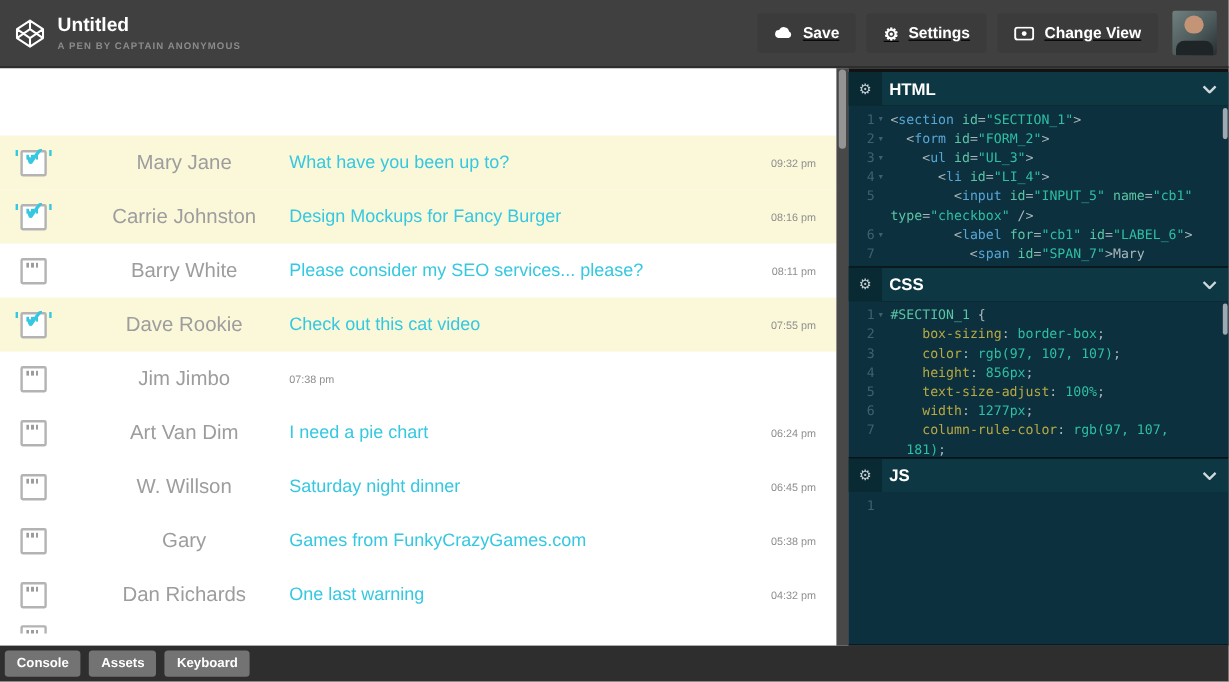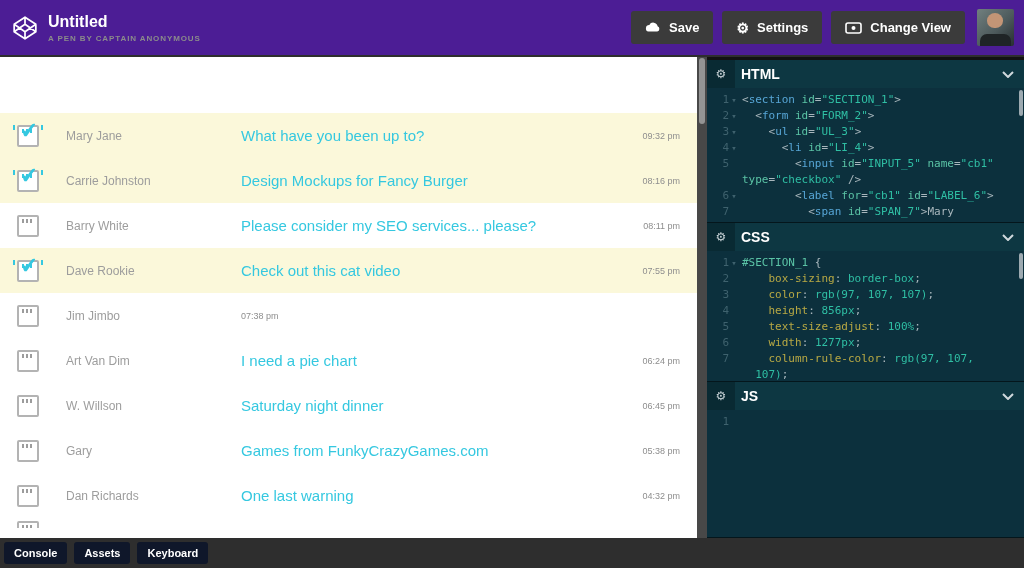--- a/index.html
+++ b/index.html
@@ -1,27 +1,27 @@
 <!DOCTYPE html>
 <html><head>
 <meta charset="utf-8">
 <style>
   * { margin:0; padding:0; box-sizing:border-box; }
   html,body { background:#555; }
   body { font-family:"Liberation Sans", sans-serif; }
   .app { position:relative; width:1024px; height:568px; background:#fff; overflow:hidden; }
 
   
-  .top-header { position:absolute; top:0; left:0; right:0; height:57px; background:#4c1d95;
+  .top-header { position:absolute; top:0; left:0; right:0; height:57px; background:#404040;
     display:flex; align-items:center; padding:0 10px; border-bottom:2px solid #2e2e2e; }
   .logo { display:flex; align-items:center; margin-left:2px; }
   .title-block { margin-left:10px; }
   .pen-title { color:#fff; font-size:16px; font-weight:bold; line-height:18px; }
   .pen-byline { color:#8b8b8b; font-size:8px; letter-spacing:0.9px; margin-top:3px; font-weight:bold;text-align:right; }
-  .header-actions { margin-left:auto; display:flex; align-items:center; gap:9px; }
+  .header-actions { margin-left:auto; display:flex; align-items:center; gap:9px;text-decoration:underline; }
   .hbtn { background:#3b3b3b; border:none; border-radius:3px; color:#fff; font-family:inherit;
     font-size:13px; font-weight:bold; padding:9px 14px; display:flex; align-items:center; gap:8px; cursor:pointer; }
   .hicon { display:flex; align-items:center; }
   .gear-glyph { font-size:14px; line-height:12px; color:#fff; }
   .avatar { width:37px; height:37px; border-radius:2px; margin-left:3px; position:relative; overflow:hidden;
     background:linear-gradient(135deg,#71807f 0%,#4d5a5c 55%,#272f31 100%); cursor:pointer; }
   .avatar::before { content:""; position:absolute; top:4px; left:10px; width:16px; height:15px;
     border-radius:50% 50% 46% 46%; background:#c39576; }
   .avatar::after { content:""; position:absolute; bottom:-3px; left:3px; right:3px; height:15px;
     border-radius:7px 7px 0 0; background:#1f2426; }
@@ -35,21 +35,21 @@
   .checkbox { width:22px; height:22px; flex:none; position:relative; border:2px solid #b3b3b3;
     border-radius:2px; background:#fff; }
   .dashes { position:absolute; top:2px; left:3px; width:12px; height:4px;
     background:repeating-linear-gradient(90deg,#9c9c9c 0 2px,transparent 2px 4px); }
   .checked .dashes { background:repeating-linear-gradient(90deg,#35c8e0 0 2px,transparent 2px 4px); }
   .check { display:none; position:absolute; top:-9px; left:1px; color:#35c8e0; font-size:22px; font-weight:bold; }
   .checked .check { display:block; }
   .checked .checkbox::before, .checked .checkbox::after { content:""; position:absolute; top:-2px;
     width:2px; height:5px; background:#35c8e0; }
   .checked .checkbox::before { left:-6px; } .checked .checkbox::after { right:-6px; }
-  .sender { width:175px; margin-left:27px; color:#9d9d9d; font-size:12px; }
+  .sender { width:175px; margin-left:27px; color:#9d9d9d; font-size:17px;text-align:center; }
   .subject { flex:1; color:#35c8e0; font-size:15px; text-decoration:none; }
   .time { flex:none; color:#8e8e8e; font-size:9px; }
 
   
   .divider { position:absolute; top:57px; left:697px; width:10px; bottom:30px; background:#484848; cursor:col-resize; }
   .divider-thumb { position:absolute; top:1px; left:2px; width:6px; height:66px; background:#949494; border-radius:3px; }
 
   
   .editors-column { position:absolute; top:57px; left:707px; right:0; bottom:30px; background:#121212;
     display:flex; flex-direction:column; padding-top:3px; }
@@ -68,21 +68,21 @@
   .gutter { width:32px; flex:none; display:flex; justify-content:flex-end; color:#3f626e; }
   .ln { min-width:12px; text-align:right; }
   .fold { width:10px; font-size:9px; text-align:center; color:#3f626e; }
   .code-text { padding-left:3px; white-space:pre; }
   .tok-p { color:#a9b7bd; } .tok-n { color:#57a6d6; } .tok-a { color:#5bc4a6; }
   .tok-s { color:#2fbfa4; } .tok-k { color:#b8a944; } .tok-v { color:#2fbfa4; }
 
   
   .bottom-bar { position:absolute; left:0; right:0; bottom:0; height:30px; background:#2e2e2e;
     display:flex; align-items:center; padding:0 4px; gap:7px; }
-  .fbtn { background:#0f172a; border:none; border-radius:3px; color:#fff; font-family:inherit;
+  .fbtn { background:#737373; border:none; border-radius:3px; color:#fff; font-family:inherit;
     font-size:11px; font-weight:bold; padding:5px 10px; cursor:pointer; }
 </style>
 </head>
 <body>
 
 <div class="app">
 
   <header class="top-header">
     <span class="logo">
       <svg width="26" height="26" viewBox="0 0 24 24">
@@ -345,21 +345,21 @@
       <span class="ln">7</span>
       <span class="fold" style="visibility: hidden;">▾</span>
     </span>
     <span class="code-text"><span class="tok-p">    </span><span class="tok-k">column-rule-color</span><span class="tok-p">: </span><span class="tok-v">rgb(97, 107,</span></span>
   </div>
           <div class="code-line">
     <span class="gutter">
       <span class="ln"></span>
       <span class="fold" style="visibility: hidden;">▾</span>
     </span>
-    <span class="code-text"><span class="tok-p">  </span><span class="tok-v">107)</span><span class="tok-p">;</span></span>
+    <span class="code-text"><span class="tok-p">  </span><span class="tok-v">181)</span><span class="tok-p">;</span></span>
   </div>
         </div>
   </section>
       <section class="editor-panel editor-js">
     <header class="panel-header">
       <span class="panel-gear">⚙</span>
       <h2 class="panel-title">JS</h2>
       <span class="panel-chevron">
         <svg width="12" height="7" viewBox="0 0 12 7">
               <path d="M1 1l5 5 5-5" fill="none" stroke="#cfd8dc" stroke-width="2"></path>

